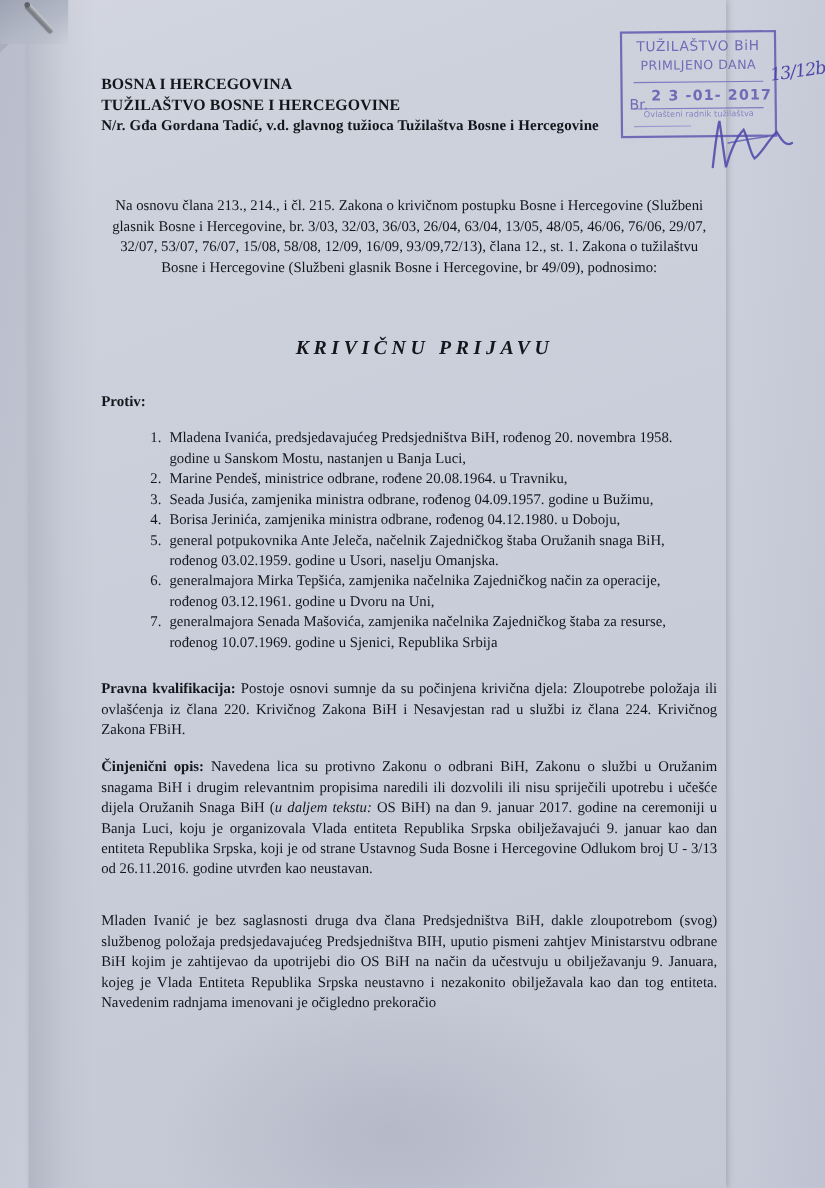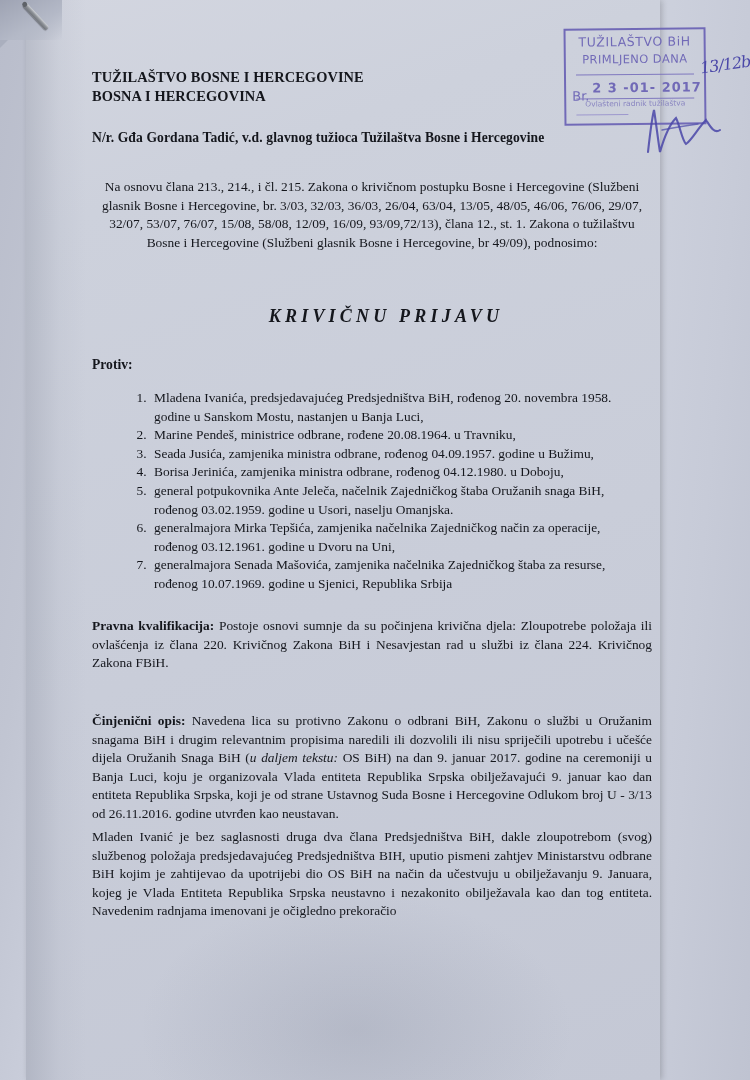--- a/index.html
+++ b/index.html
@@ -93,21 +93,21 @@
   .heading-block {
     position: absolute;
     top: 68px;
     left: 0;
     width: 560px;
     font-weight: bold;
     font-size: 14.4px;
     line-height: 18.5px;
     letter-spacing: 0.1px;
   }
-  .heading-block .hl3 { font-size: 13.6px; margin-top: 24px; }
+  .heading-block .hl3 { font-size: 13.6px; }
 
   .para {
     position: absolute;
     left: 0;
     width: 560px;
     font-size: 13.4px;
     line-height: 18.6px;
     text-align: justify;
   }
   .p-basis { top: 178px; text-align: center; }
@@ -139,21 +139,21 @@
     width: 544px;
     margin: 12px;
     padding-left: 30px;
     font-size: 13.4px;
     line-height: 18.6px;
   }
   ol.accused li { margin: 0 0 0 0; padding-left: 4px; }
   ol.accused li .ln { display: block; }
 
   .p-pravna { top: 617px; }
-  .p-cinj    { top: 712px; }
+  .p-cinj    { top: 688px; }
   .p-mladen  { top: 828px; font-family: Liberation Serif, serif; }
 
   .lead { font-weight: bold; }
   .ital { font-style: italic; }
 
   
   .stamp {
     position: absolute;
     left: 564px;
     top: 28px;
@@ -226,22 +226,22 @@
   <div class="sheet-shade-l"></div>
   <div class="sheet-shade-b"></div>
 
   <div class="fold"></div>
   <div class="fold2"></div>
   <div class="staple"></div>
 
   <div class="content">
 
     <div class="heading-block">
+      <div>BOSNA I HERCEGOVINA</div>
       <div>TUŽILAŠTVO BOSNE I HERCEGOVINE</div>
-      <div>BOSNA I HERCEGOVINA</div>
       <div class="hl3">N/r. Gđa Gordana Tadić, v.d. glavnog tužioca Tužilaštva Bosne i Hercegovine</div>
     </div>
 
     <div class="para p-basis">Na osnovu člana 213., 214., i čl. 215. Zakona o krivičnom postupku Bosne i Hercegovine (Službeni glasnik Bosne i Hercegovine, br. 3/03, 32/03, 36/03, 26/04, 63/04, 13/05, 48/05, 46/06, 76/06, 29/07, 32/07, 53/07, 76/07, 15/08, 58/08, 12/09, 16/09, 93/09,72/13), člana 12., st. 1. Zakona o tužilaštvu Bosne i Hercegovine (Službeni glasnik Bosne i Hercegovine, br 49/09), podnosimo:</div>
 
     <div class="doc-title">KRIVIČNU PRIJAVU</div>
 
     <div class="protiv-label">Protiv:</div>
 
     <ol class="accused">

